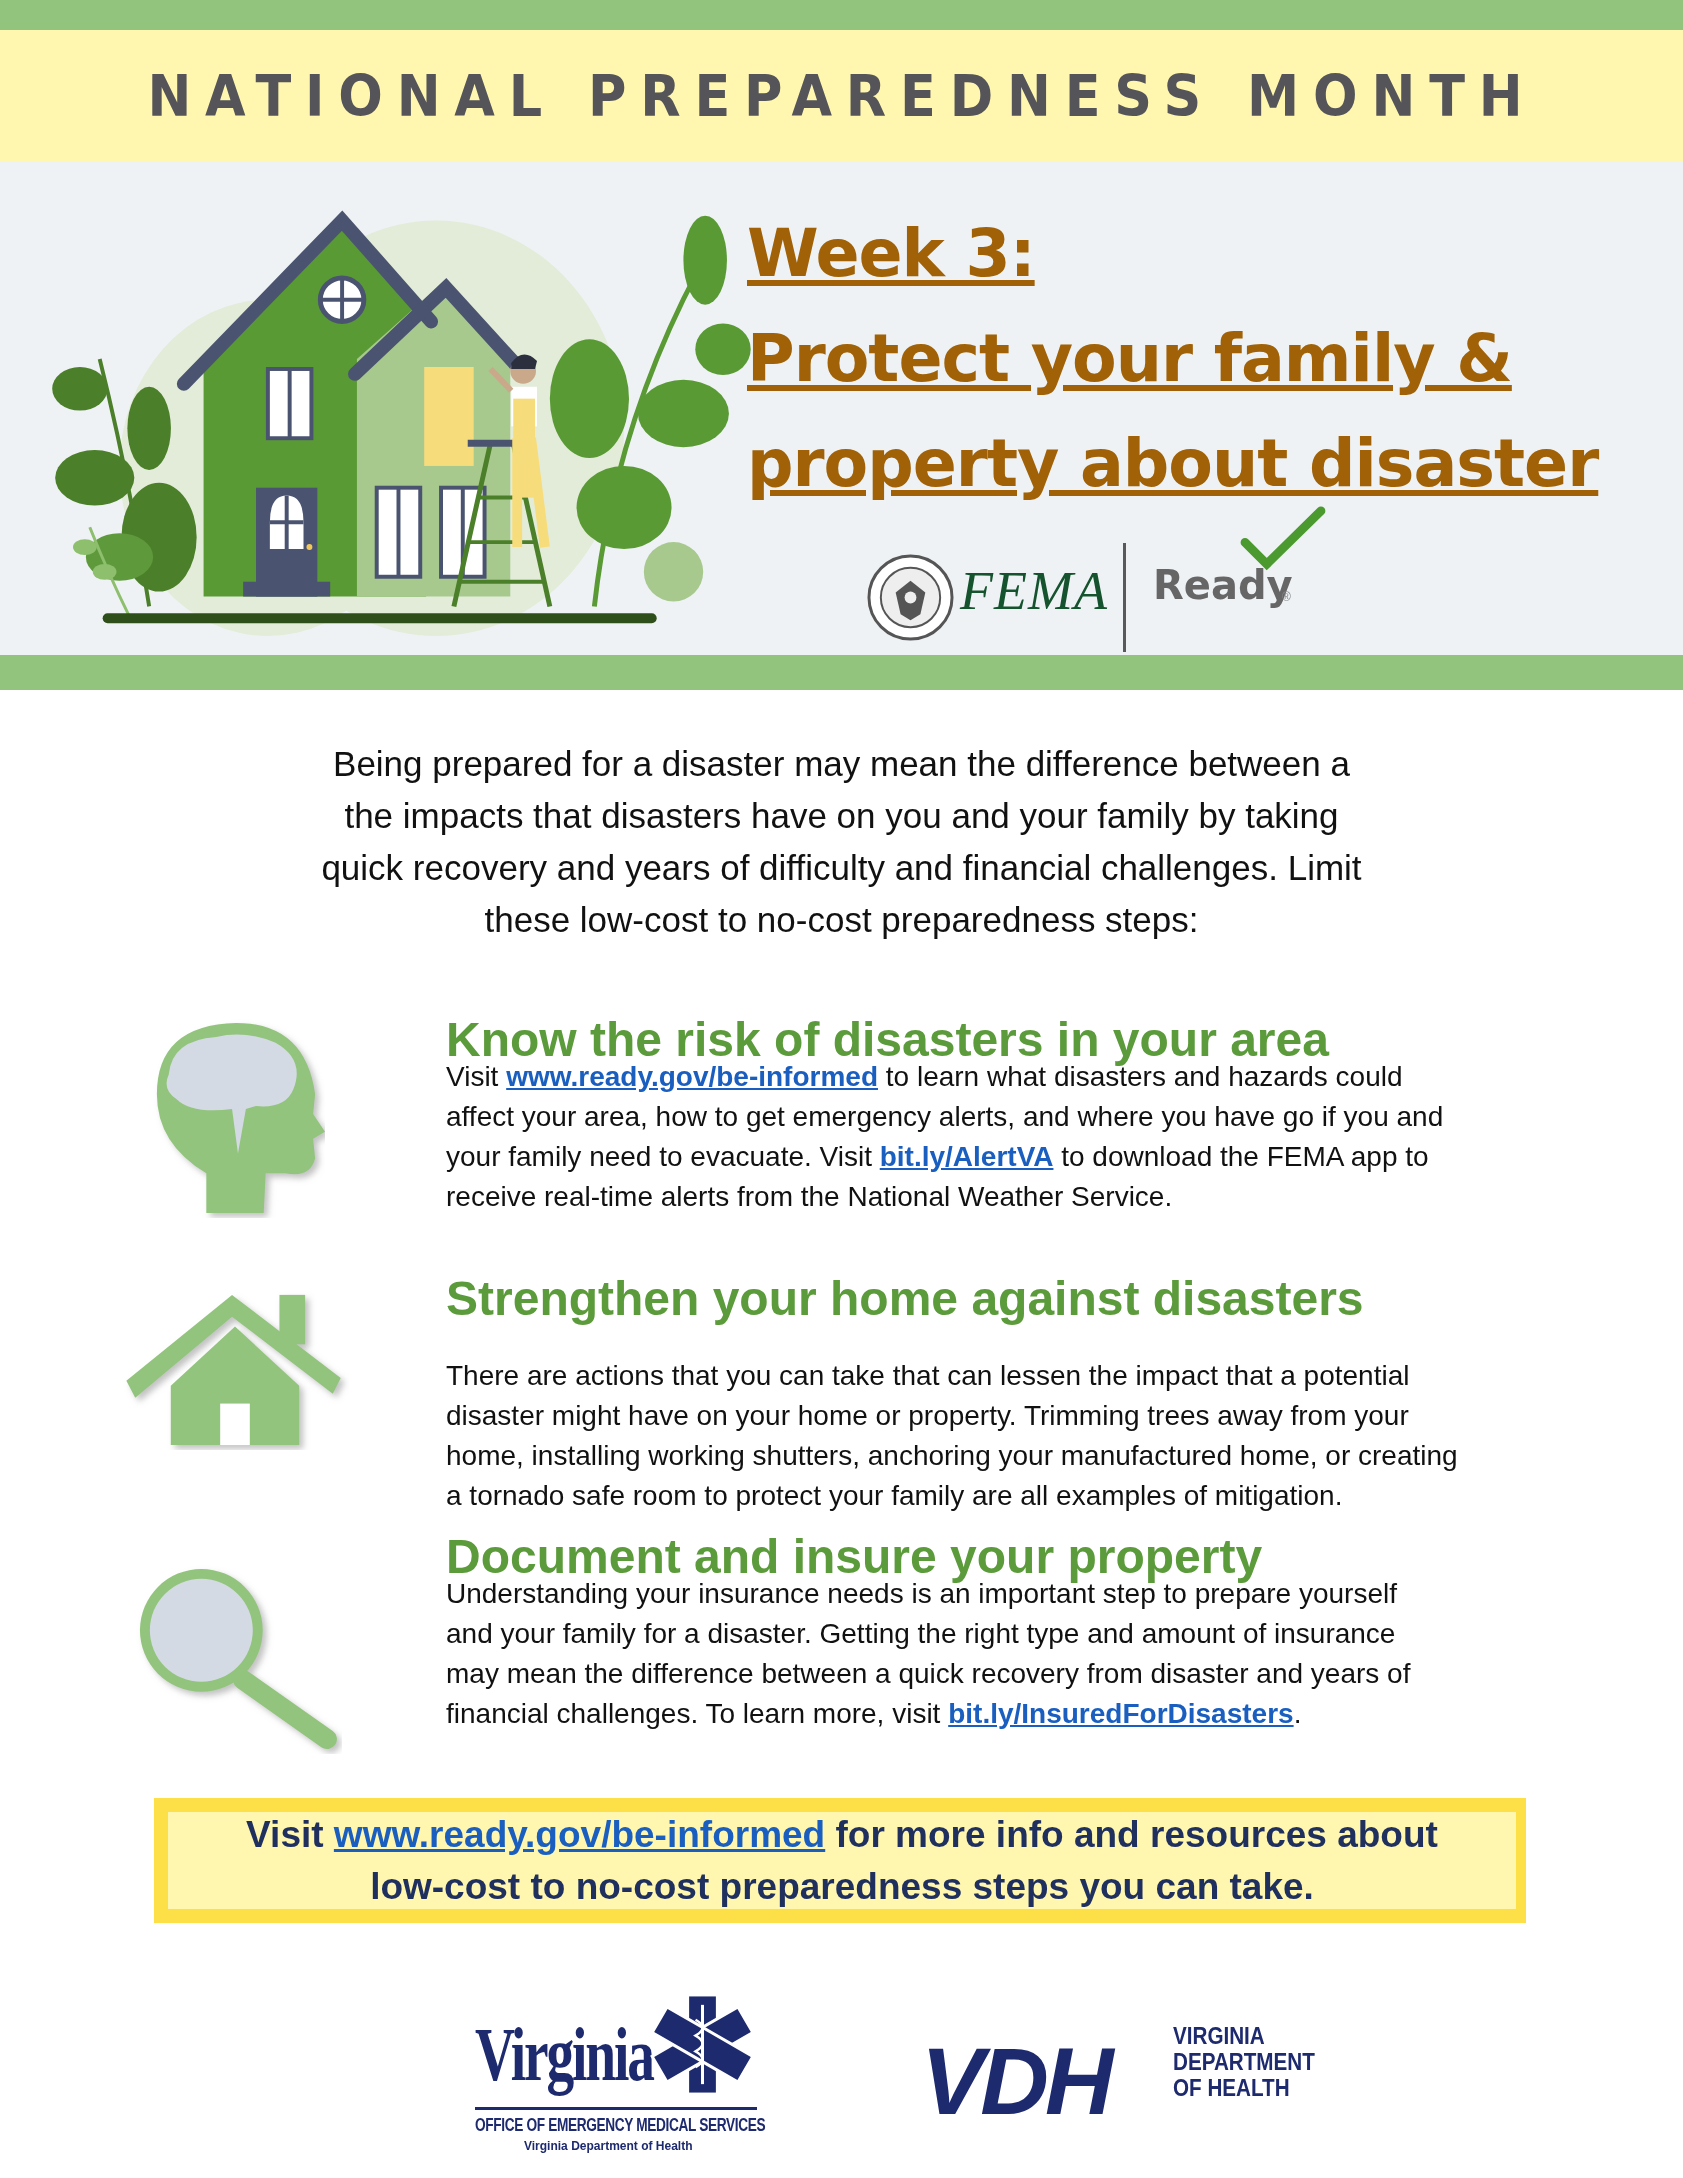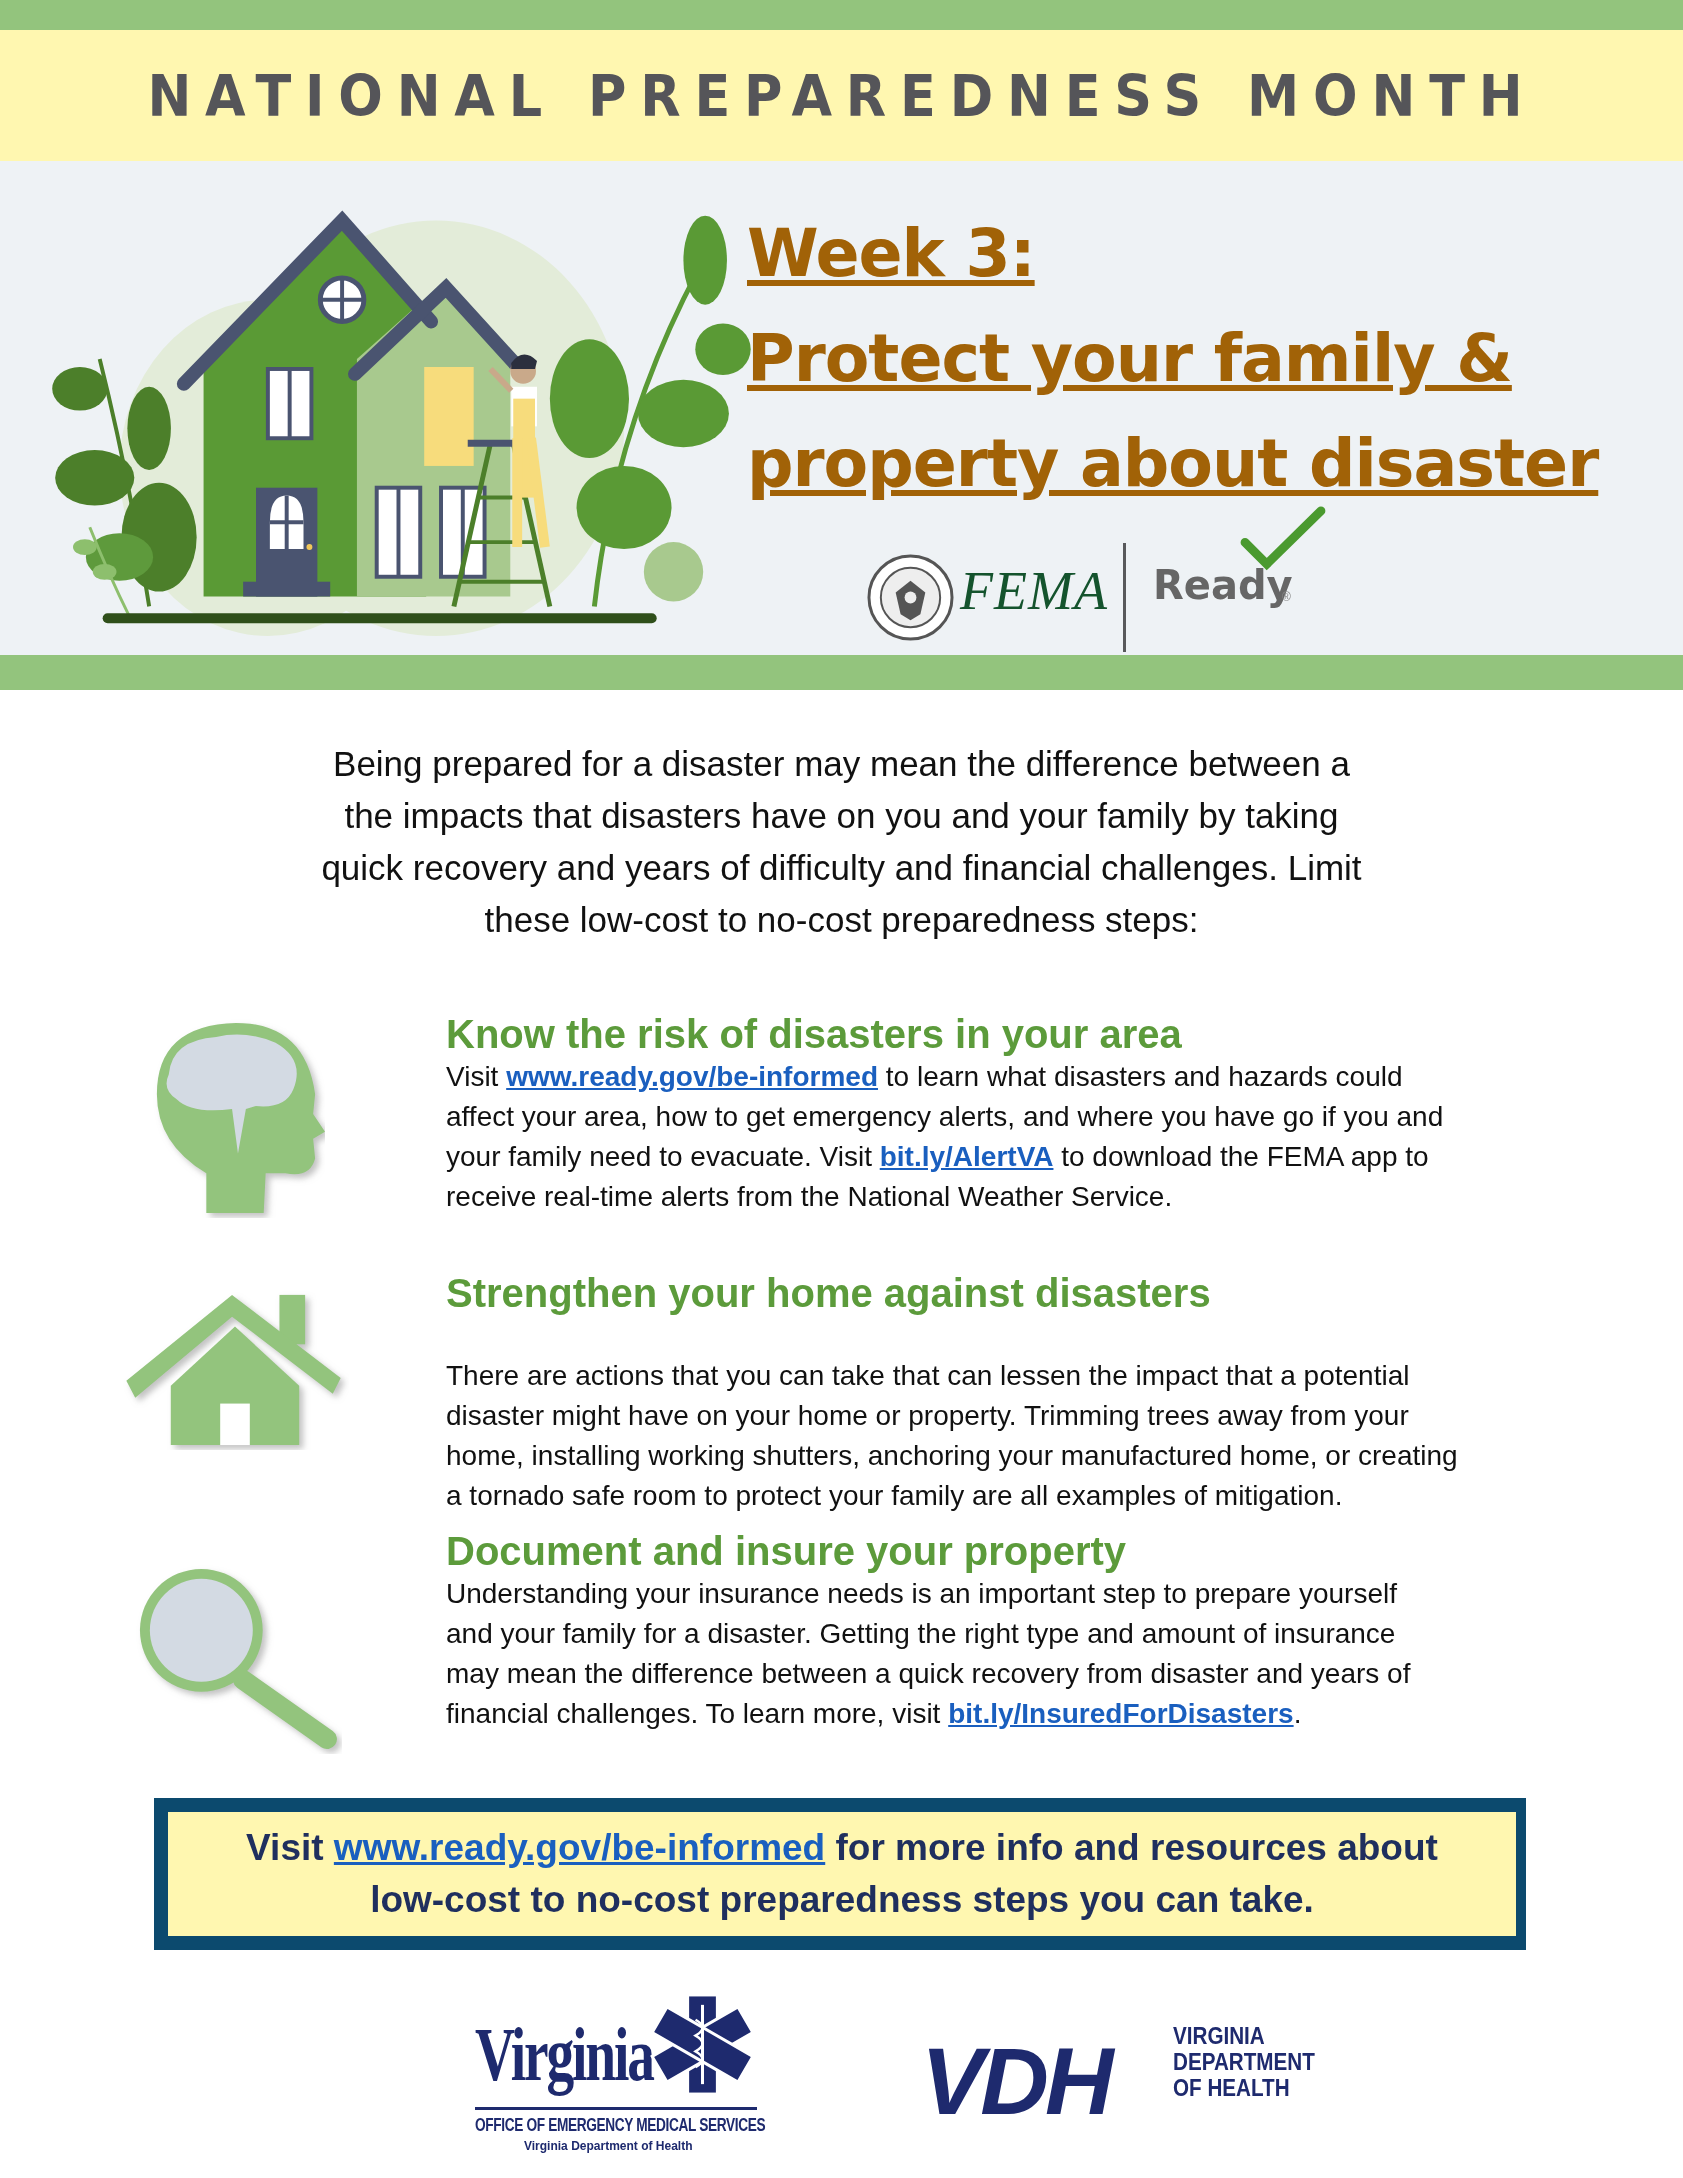--- a/index.html
+++ b/index.html
@@ -21,26 +21,26 @@
   .ready-text { position: absolute; left: 287px; top: 59px; font-family: "DejaVu Sans", sans-serif; font-size: 40px; font-weight: bold; color: #666; }
   .ready-reg { position: absolute; left: 416px; top: 87px; font-size: 12px; color: #888; }
   .ready-check { position: absolute; left: 371px; top: 0px; width: 89px; height: 69px; }
 
   .green-band { position: absolute; left: 0; top: 655px; width: 1683px; height: 35px; background: #93c47d; }
 
   .intro { position: absolute; left: 188px; top: 738px; width: 1307px; text-align: center; font-size: 35px; line-height: 52px; color: #111; font-family: "Liberation Sans", sans-serif; }
 
   .section { position: absolute; left: 0; width: 1683px; }
   .section .icon { position: absolute; }
-  .section h2 { position: absolute; left: 446px; font-size: 40px; font-weight: bold; color: #5c9b3b; white-space: nowrap; font-family: "Liberation Sans", sans-serif; }
+  .section h2 { position: absolute; left: 446px; font-size: 48px; font-weight: bold; color: #5c9b3b; white-space: nowrap; font-family: "Liberation Sans", sans-serif; }
   .section .body { position: absolute; left: 446px; width: 1129px; font-size: 28px; line-height: 40px; color: #111; }
   .body .line { display: block; white-space: nowrap; }
   a.link { color: #1a5fbf; font-weight: bold; }
 
-  .cta { position: absolute; left: 154px; top: 1798px; width: 1372px; height: 152px; background: #0c4a6e; padding: 14px 10px 14px 14px; }
+  .cta { position: absolute; left: 154px; top: 1798px; width: 1372px; height: 125px; background: #fde047; padding: 14px 10px 14px 14px; }
   .cta-inner { width: 100%; height: 100%; background: #fff7b0; display: flex; flex-direction: column; justify-content: center; align-items: center; font-size: 37px; font-weight: bold; color: #1f2f5e; line-height: 52px; }
   .cta-inner a.link { color: #1a5fbf; font-weight: bold; }
 
   .oems-logo { position: absolute; left: 465px; top: 1990px; width: 307px; height: 158px; color: #1e2a6e; }
   .oems-virginia { position: absolute; left: 10px; top: 25px; font-family: "Liberation Serif", serif; font-size: 77px; font-weight: bold; letter-spacing: -3px; transform: scaleX(0.72); transform-origin: left; line-height: 79px; }
   .oems-star { position: absolute; left: 183px; top: 0; width: 109px; height: 109px; }
   .oems-rule { position: absolute; left: 10px; top: 117px; width: 282px; height: 3px; background: #1e2a6e; }
   .oems-sub { position: absolute; left: 10px; top: 124px; font-family: "Liberation Sans", sans-serif; font-size: 19px; font-weight: bold; transform: scaleX(0.72); transform-origin: left; white-space: nowrap; letter-spacing: -0.5px; }
   .oems-vdh { position: absolute; left: 59px; top: 149px; font-size: 12px; font-weight: bold; white-space: nowrap; }
 

